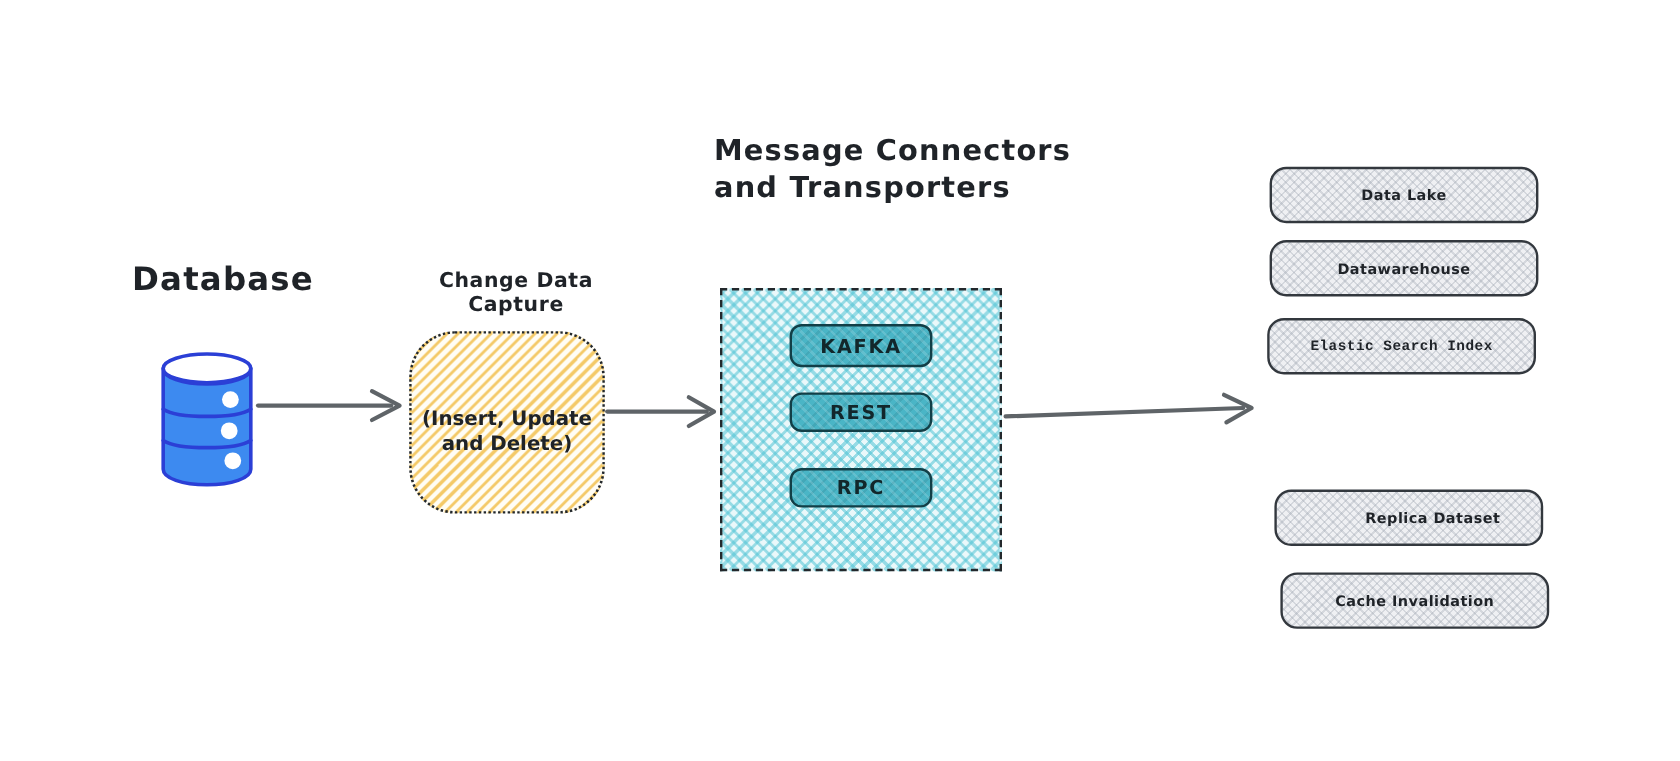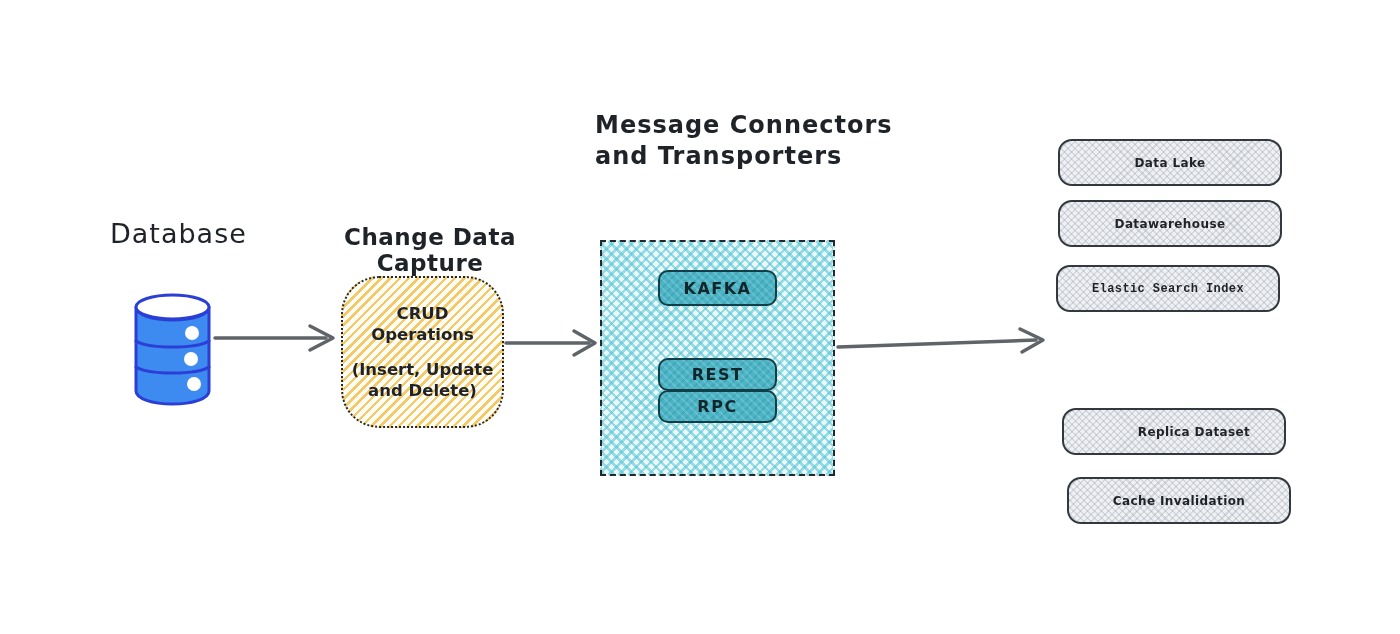--- a/index.html
+++ b/index.html
@@ -2,22 +2,22 @@
 <html><head>
 <meta charset="utf-8">
 <style>
   html,body{margin:0;padding:0;background:#ffffff;}
   .canvas{
     position:relative;width:1400px;height:634px;background:#ffffff;overflow:hidden;
     font-family:"DejaVu Sans",sans-serif;color:#1f2328;
   }
   .abs{position:absolute;}
   
-  .db-label{left:110px;top:218px;font-size:27px;font-weight:400;letter-spacing:1px;}
-  .cdc-title{left:330px;top:224px;width:200px;text-align:center;font-size:23px;font-weight:700;letter-spacing:.5px;}
+  .db-label{left:110px;top:218px;font-size:27px;font-weight:700;letter-spacing:1px;}
+  .cdc-title{left:330px;top:224px;width:200px;text-align:center;font-size:17px;font-weight:700;letter-spacing:.5px;}
   .conn-title{left:595px;top:110px;font-size:24px;font-weight:700;letter-spacing:1px;line-height:31px;}
   .targets-title{left:1053px;top:62px;font-size:26px;font-weight:700;letter-spacing:1px;}
   
   .cdc-box{
     left:341px;top:276px;width:163px;height:152px;border-radius:38px;
     border:2.5px dotted #23282c;box-sizing:border-box;
     background-color:#fffdf5;
     background-image:repeating-linear-gradient(135deg,
       rgba(243,196,90,.9) 0px, rgba(243,196,90,.9) 2.5px,
       rgba(255,255,255,0) 2.5px, rgba(255,255,255,0) 6.5px);
@@ -38,21 +38,21 @@
     position:absolute;left:56px;width:119px;height:36px;box-sizing:border-box;
     background-color:#4ab5c6;
     background-image:
       repeating-linear-gradient(45deg, rgba(255,255,255,.14) 0 2px, rgba(255,255,255,0) 2px 6px),
       repeating-linear-gradient(135deg, rgba(18,70,80,.12) 0 2px, rgba(255,255,255,0) 2px 6px);
     border:2.5px solid #123f47;border-radius:10px;
     display:flex;align-items:center;justify-content:center;
     font-size:16px;font-weight:700;letter-spacing:1.5px;color:#12272b;
   }
   .pill.p0{top:28px;}
-  .pill.p1{top:85px;height:33px;margin-top:31px;}
+  .pill.p1{top:85px;height:33px;}
   .pill.p2{top:148px;height:33px;}
   
   .target-box{
     width:224px;height:47px;box-sizing:border-box;
     border:2.5px solid #33383e;border-radius:14px;
     background-color:#eff0f3;
     background-image:
       repeating-linear-gradient(45deg, rgba(150,158,170,.3) 0 1.5px, rgba(255,255,255,0) 1.5px 5px),
       repeating-linear-gradient(135deg, rgba(150,158,170,.3) 0 1.5px, rgba(255,255,255,0) 1.5px 5px);
     display:flex;align-items:center;justify-content:center;
@@ -97,21 +97,20 @@
     <ellipse cx="42.5" cy="14" rx="36.5" ry="12" fill="#ffffff" stroke="#2b3fd6" stroke-width="3"></ellipse>
     <path d="M6,48 C18,56 67,56 79,48" fill="none" stroke="#2b3fd6" stroke-width="3" stroke-linecap="round"></path>
     <path d="M6,74 C18,82 67,82 79,74" fill="none" stroke="#2b3fd6" stroke-width="3" stroke-linecap="round"></path>
     <circle cx="62" cy="40" r="7" fill="#ffffff"></circle>
     <circle cx="61" cy="66" r="7" fill="#ffffff"></circle>
     <circle cx="64" cy="91" r="7" fill="#ffffff"></circle>
   </svg>
 
   <div class="abs cdc-title">Change Data Capture</div>
   <div class="abs cdc-box">
-    <div>CRUD Operations</div>
     <div class="gap"></div>
     <div>(Insert, Update</div>
     <div>and Delete)</div>
   </div>
 
   <div class="abs conn-title">
     <div>Message Connectors</div>
     <div>and Transporters</div>
   </div>
   <div class="abs conn-box">

